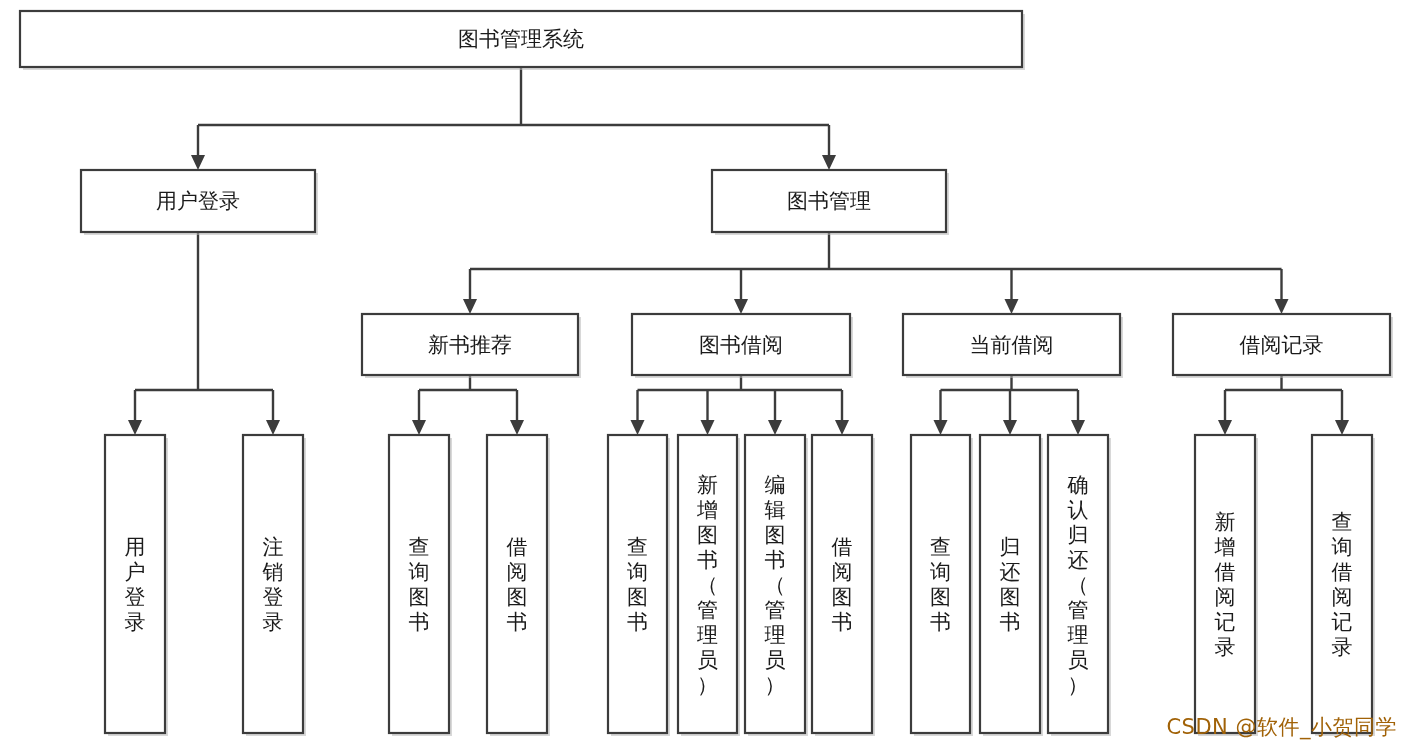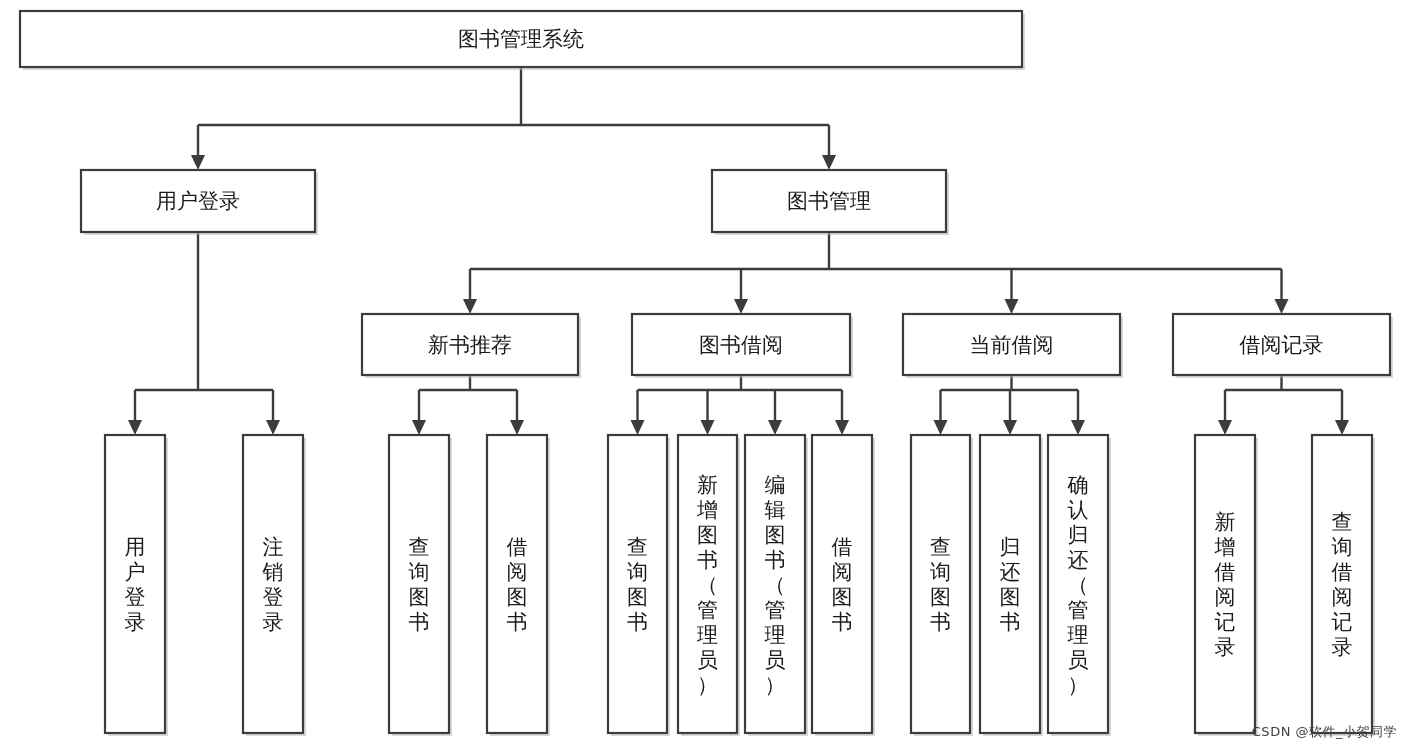--- a/index.html
+++ b/index.html
@@ -55,22 +55,22 @@
     font-family: "DejaVu Sans", "Liberation Sans", sans-serif;
     font-size: 21px;
     fill: #1b1b1b;
     text-anchor: middle;
   }
   .watermark-text {
     position: absolute;
     right: 8px;
     bottom: 6px;
     font-family: "DejaVu Sans", "Liberation Sans", sans-serif;
-    font-size: 13px;
-    color: #404040;
+    font-size: 21px;
+    color: #a16207;
     white-space: nowrap;
     letter-spacing: 0.5px;
     user-select: none;
   }
 </style>
 </head>
 <body>
 
 <div id="diagram-root">
 

